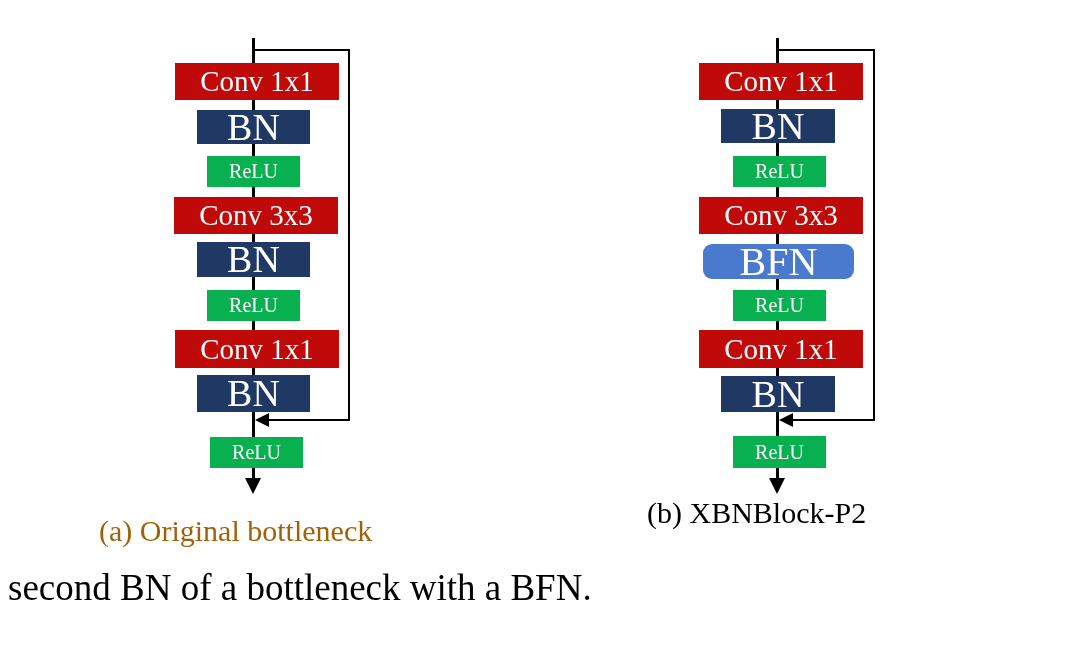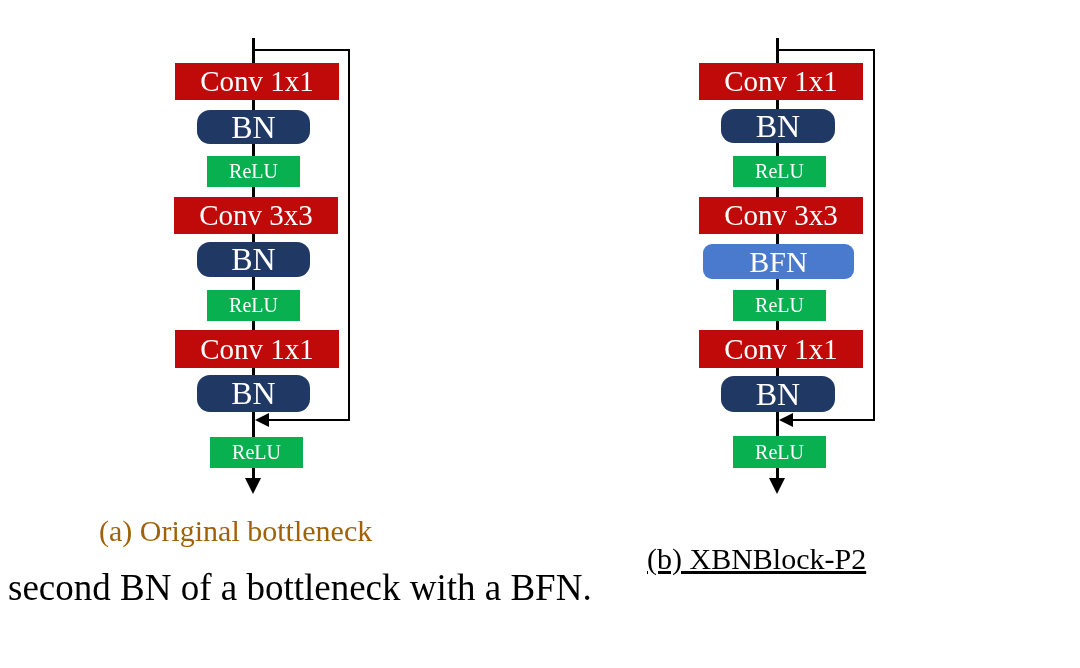--- a/index.html
+++ b/index.html
@@ -15,22 +15,22 @@
   .line { position: absolute; z-index: 0; }
 
   .block {
     position: absolute;
     color: #ffffff;
     text-align: center;
     z-index: 2;
     white-space: pre;
   }
   .block.conv { font-size: 29px; }
-  .block.bn   { border-radius: 13px; font-size: 32px; }
-  .block.bfn  { border-radius: 9px; font-size: 30px; }
+  .block.bn   { border-radius: 0; font-size: 38px; }
+  .block.bfn  { border-radius: 9px; font-size: 40px; }
   .block.relu { font-size: 20px; }
 
   .arrow-down {
     position: absolute; width: 0; height: 0; z-index: 1;
     border-left: 8px solid transparent;
     border-right: 8px solid transparent;
     border-top: 16px solid #000;
   }
   .arrow-left {
     position: absolute; width: 0; height: 0; z-index: 3;
@@ -90,14 +90,14 @@
     <div class="arrow-down" style="left: 769px; top: 478px; border-top-color: rgb(0, 0, 0);"></div>
     <div class="block conv" style="left: 699px; top: 63px; width: 164px; height: 37px; line-height: 37px; background: rgb(192, 9, 9); color: rgb(255, 255, 255);">Conv 1x1</div>
     <div class="block bn" style="left: 721px; top: 109px; width: 114px; height: 34px; line-height: 34px; background: rgb(31, 56, 100); color: rgb(255, 255, 255);">BN</div>
     <div class="block relu" style="left: 733px; top: 156px; width: 93px; height: 31px; line-height: 31px; background: rgb(9, 176, 79); color: rgb(255, 255, 255);">ReLU</div>
     <div class="block conv" style="left: 699px; top: 197px; width: 164px; height: 37px; line-height: 37px; background: rgb(192, 9, 9); color: rgb(255, 255, 255);">Conv 3x3</div>
     <div class="block bfn" style="left: 703px; top: 244px; width: 151px; height: 35px; line-height: 35px; background: rgb(74, 122, 206); color: rgb(255, 255, 255);">BFN</div>
     <div class="block relu" style="left: 733px; top: 290px; width: 93px; height: 31px; line-height: 31px; background: rgb(9, 176, 79); color: rgb(255, 255, 255);">ReLU</div>
     <div class="block conv" style="left: 699px; top: 330px; width: 164px; height: 38px; line-height: 38px; background: rgb(192, 9, 9); color: rgb(255, 255, 255);">Conv 1x1</div>
     <div class="block bn" style="left: 721px; top: 376px; width: 114px; height: 36px; line-height: 36px; background: rgb(31, 56, 100); color: rgb(255, 255, 255);">BN</div>
     <div class="block relu" style="left: 733px; top: 436px; width: 93px; height: 32px; line-height: 32px; background: rgb(9, 176, 79); color: rgb(255, 255, 255);">ReLU</div>
-    <div class="sub-caption" style="left: 647px; top: 542px; color: rgb(0, 0, 0); text-decoration: underline;">(b) XBNBlock-P2</div>
+    <div class="sub-caption" style="left: 647px; top: 496px; color: rgb(0, 0, 0);">(b) XBNBlock-P2</div>
   </div>
 
 </body></html>

